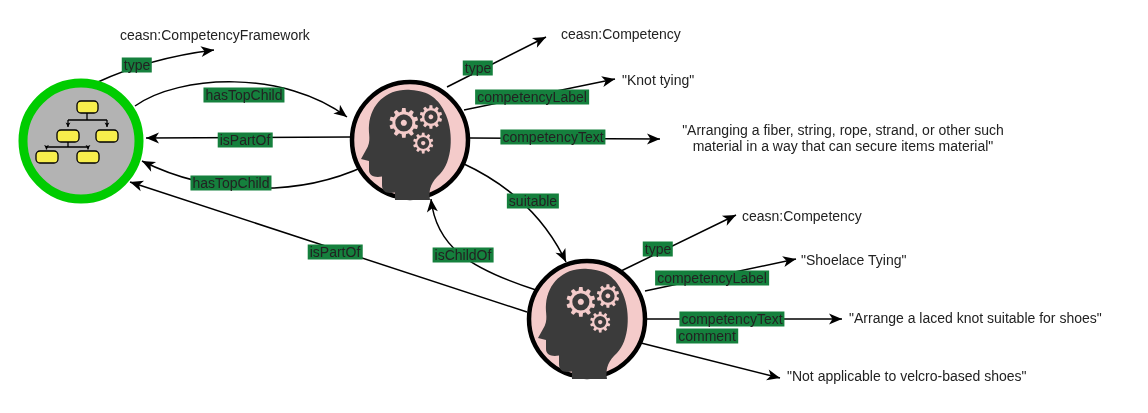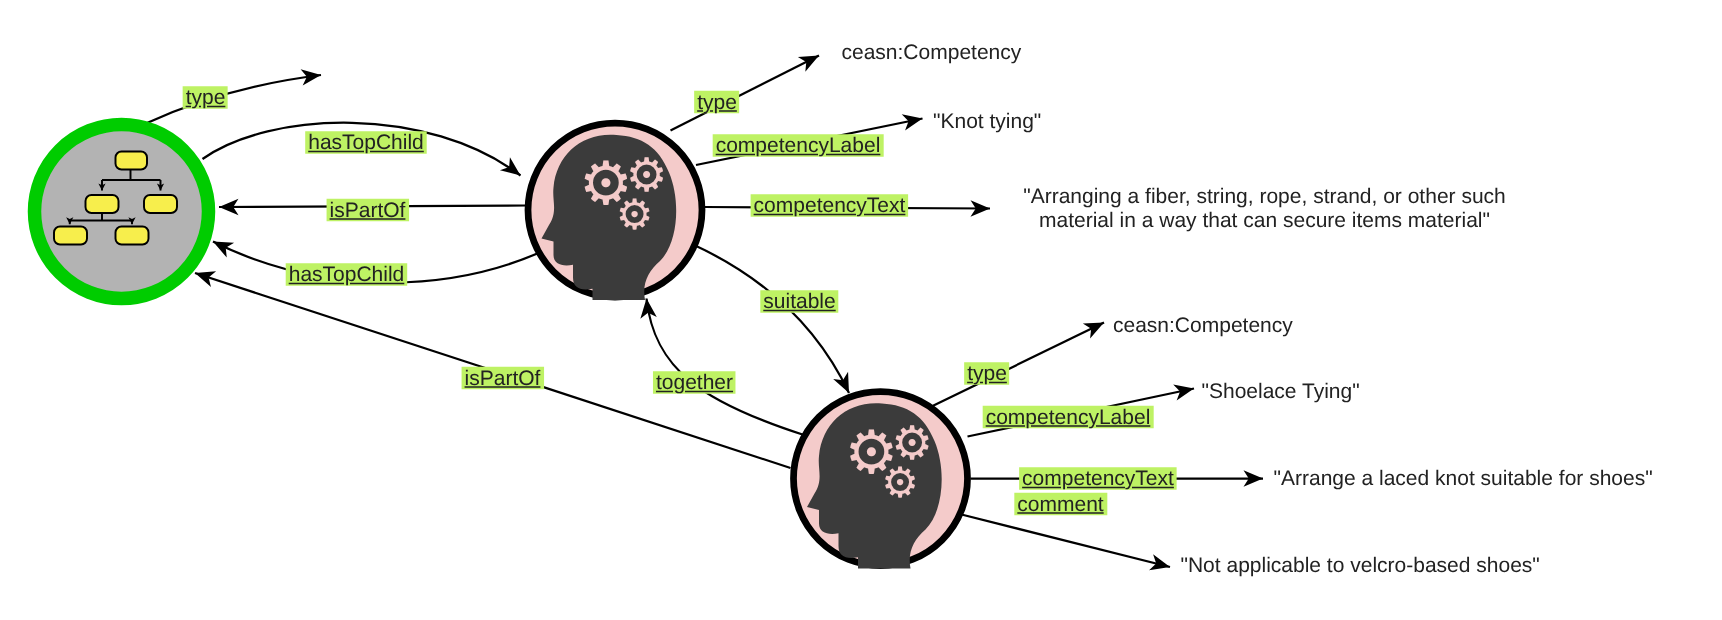--- a/index.html
+++ b/index.html
@@ -9,25 +9,24 @@
     background:#ffffff;
     font-family:"Liberation Sans", sans-serif;
     overflow:hidden;
   }
   .canvas svg{position:absolute;left:0;top:0;}
   .elabel{
     position:absolute;
     transform:translate(-50%,-50%);
     font-size:14px;
     color:#222222;
-    background:#bef264;
+    background:#15803d;
     padding:0 2px;
     white-space:nowrap;
     line-height:15px;
-    text-decoration:underline;
   }
   .lit{
     position:absolute;
     transform:translateY(-50%);
     font-size:14px;
     color:#222222;
     white-space:nowrap;
     line-height:16px;
   }
   .lit-block{
@@ -118,29 +117,30 @@
       </g>
     </g>
   </svg>
 
   <div class="elabel" style="left:137px;top:65px">type</div>
   <div class="elabel" style="left:244px;top:95px">hasTopChild</div>
   <div class="elabel" style="left:245px;top:140px">isPartOf</div>
   <div class="elabel" style="left:231px;top:183px">hasTopChild</div>
   <div class="elabel" style="left:335px;top:252px">isPartOf</div>
   <div class="elabel" style="left:533px;top:201px">suitable</div>
-  <div class="elabel" style="left:463px;top:255px">together</div>
+  <div class="elabel" style="left:463px;top:255px">isChildOf</div>
   <div class="elabel" style="left:478px;top:68px">type</div>
   <div class="elabel" style="left:532px;top:97px">competencyLabel</div>
   <div class="elabel" style="left:553px;top:137px">competencyText</div>
   <div class="elabel" style="left:658px;top:249px">type</div>
   <div class="elabel" style="left:712px;top:278px">competencyLabel</div>
   <div class="elabel" style="left:732px;top:319px">competencyText</div>
   <div class="elabel" style="left:707px;top:336px">comment</div>
 
+  <div class="lit" style="left:120px;top:35px">ceasn:CompetencyFramework</div>
   <div class="lit" style="left:561px;top:34px">ceasn:Competency</div>
   <div class="lit" style="left:622px;top:80px">"Knot tying"</div>
   <div class="lit-block" style="left:664px;top:122px;width:358px">
     <div>"Arranging a fiber, string, rope, strand, or other such</div>
     <div>material in a way that can secure items material"</div>
   </div>
   <div class="lit" style="left:742px;top:216px">ceasn:Competency</div>
   <div class="lit" style="left:801px;top:260px">"Shoelace Tying"</div>
   <div class="lit" style="left:849px;top:318px">"Arrange a laced knot suitable for shoes"</div>
   <div class="lit" style="left:787px;top:376px">"Not applicable to velcro-based shoes"</div>

